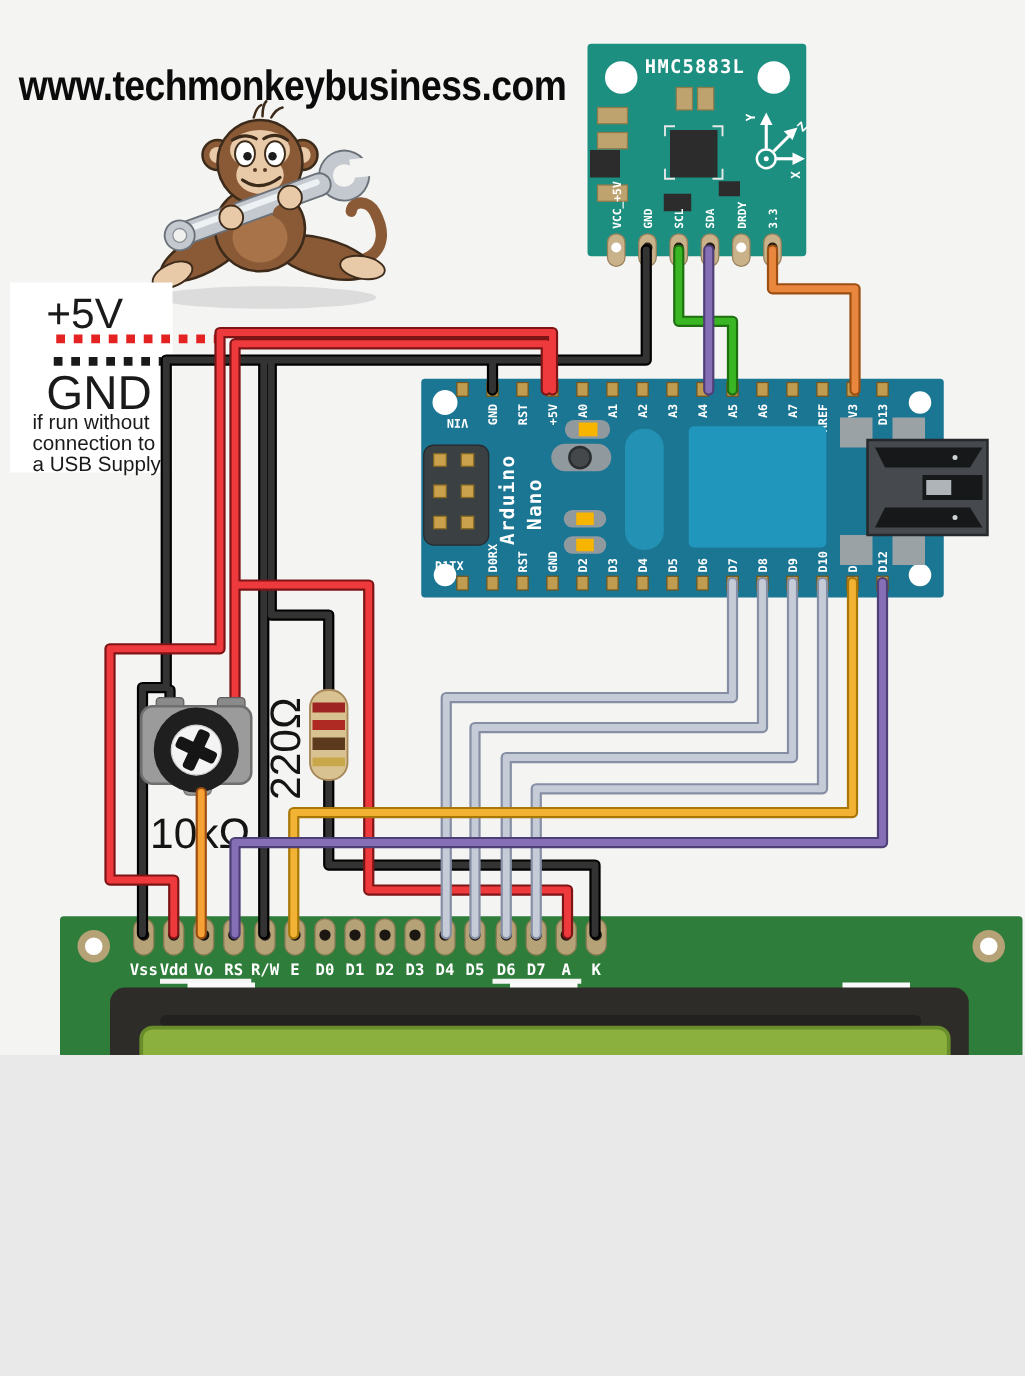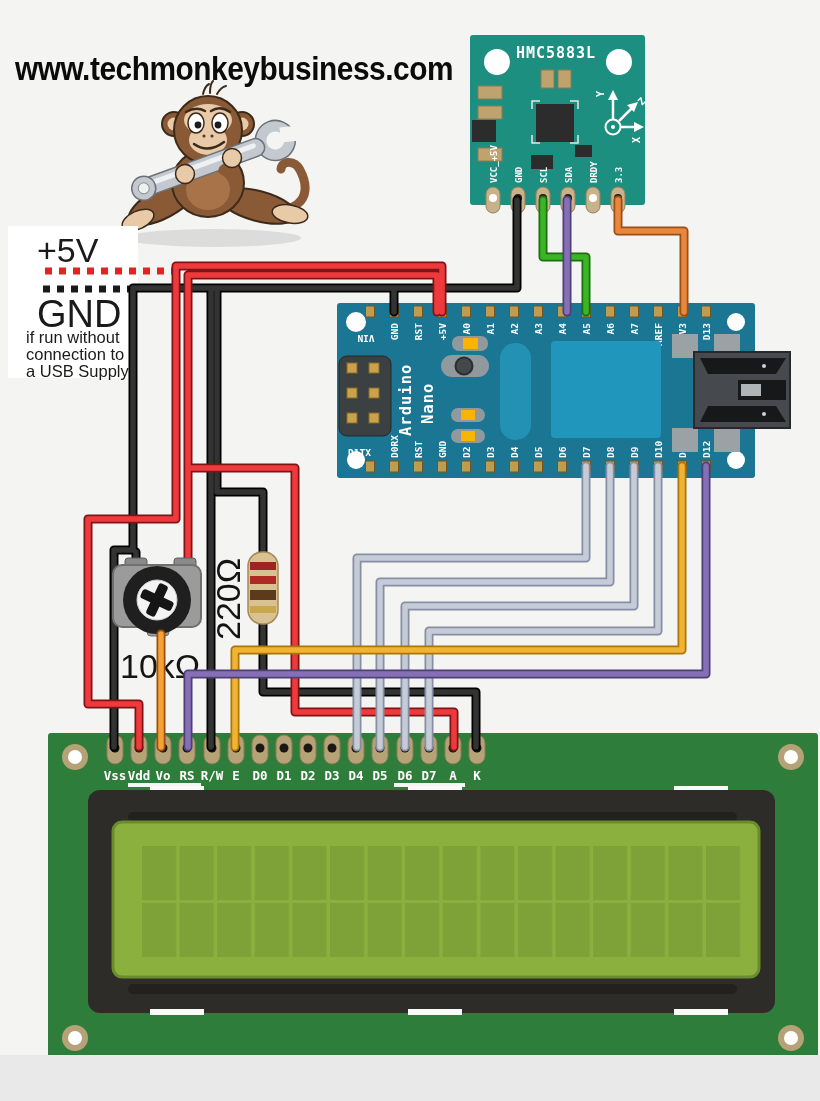--- a/index.html
+++ b/index.html
@@ -1,16 +1,16 @@
 <!DOCTYPE html>
 <html><head>
 <meta charset="utf-8">
 <style>
   html,body{margin:0;padding:0;background:#e9e9e9;}
-  #stage{position:relative;width:820px;height:1055px;background:#f4f4f3;overflow:hidden;margin:0 auto;
+  #stage{position:relative;width:820px;height:844px;background:#f4f4f3;overflow:hidden;margin:0 auto;
          font-family:"Liberation Sans", sans-serif;}
   svg{position:absolute;left:0;top:0;}
   .sitetitle{font:900 34px "Liberation Sans", sans-serif;fill:#0b0b0b;letter-spacing:-0.5px;}
   .legendbig{font:400 34px "Liberation Sans", sans-serif;fill:#1a1a1a;}
   .legendbig2{font:400 38px "Liberation Sans", sans-serif;fill:#1a1a1a;}
   .legendnote{font:400 16.5px "Liberation Sans", sans-serif;fill:#1a1a1a;}
   .pinlbl{font:bold 9.5px "DejaVu Sans Mono", monospace;fill:#ffffff;}
   .hmcpin{font:bold 9px "DejaVu Sans Mono", monospace;fill:#ffffff;}
   .boardname{font:bold 15.5px "DejaVu Sans Mono", monospace;fill:#ffffff;letter-spacing:1px;}
   .hmctitle{font:bold 15px "DejaVu Sans Mono", monospace;fill:#ffffff;letter-spacing:1px;}

